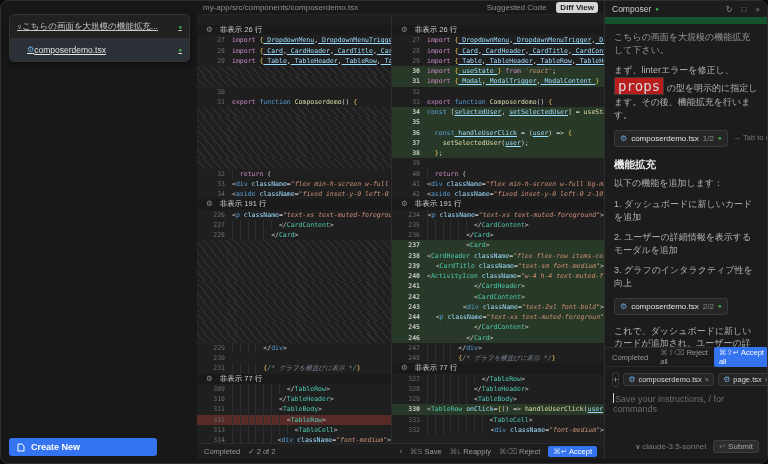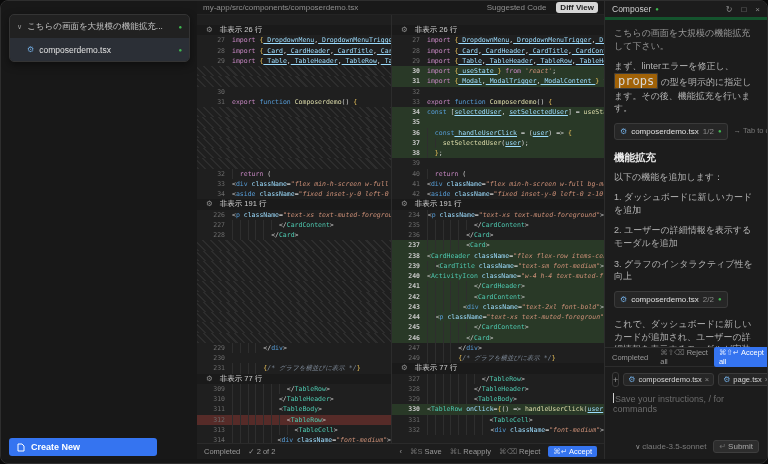--- a/index.html
+++ b/index.html
@@ -1,21 +1,21 @@
 <!DOCTYPE html>
 <html><head>
 <meta charset="utf-8">
 <style>
   html,body{margin:0;padding:0;width:768px;height:464px;background:#0a0a0a;
     font-family:"Liberation Sans","DejaVu Sans",sans-serif;-webkit-font-smoothing:antialiased;}
   .window{position:absolute;inset:0;background:#161616;border:1px solid #2e2e2e;border-radius:8px;overflow:hidden;box-sizing:border-box;}
   
   .explorer{position:absolute;left:0;top:0;width:196px;bottom:4px;background:#181818;border-right:1px solid #272727;}
   .float-panel{position:absolute;left:8px;top:13px;right:7px;background:#212121;border:1px solid #343434;border-radius:5px;overflow:hidden;box-shadow:0 3px 8px rgba(0,0,0,.45);}
-  .fp-row{display:flex;align-items:center;height:23px;padding:0 7px;gap:5px;font-size:8.5px;color:#c5c5c5;}
+  .fp-row{display:flex;align-items:center;height:23px;padding:0 7px;font-size:8.5px;color:#c5c5c5;text-decoration:underline;}
   .fp-row .grow{flex:1;overflow:hidden;white-space:nowrap;text-overflow:ellipsis;}
   .fp-file{background:#2b2f36;color:#e2e2e2;}
   .chev{color:#9a9a9a;font-size:7px;}
   .gear{color:#6fa8dc;font-size:8px;}
   .gdot{color:#3fb950;font-size:6px;}
   .create-btn{position:absolute;left:8px;bottom:3px;width:148px;height:18px;background:#3574f0;border-radius:3px;
     display:flex;align-items:center;gap:6px;padding:0 8px;box-sizing:border-box;color:#fff;font-size:9px;font-weight:bold;}
   
   .editor{position:absolute;left:196px;right:163px;top:0;bottom:4px;background:#1f1f1f;}
   .topbar{position:absolute;left:0;right:0;top:0;height:14px;background:#191919;display:flex;align-items:center;padding:0 6px;box-sizing:border-box;border-bottom:1px solid #242424;}
@@ -40,28 +40,28 @@
   .tk-s{color:#ce9178;font-style:italic;}.tk-t{color:#569cd6;}.tk-c{color:#4ec9b0;}.tk-p{color:#d4d4d4;}
   .tk-g{color:#e8c05a;}.tk-m{color:#7e8a99;font-style:italic;}.tk-a{color:#9cdcfe;}.tk-o{color:#d4d4d4;}
   .statusbar{position:absolute;left:0;right:0;bottom:0;height:16px;background:#1d1d1d;border-top:1px solid #2a2a2a;
     display:flex;align-items:center;padding:0 7px;box-sizing:border-box;font-size:7.5px;color:#9a9a9a;gap:8px;}
   .statusbar .grow{flex:1;}
   .kbd{color:#6f6f6f;margin-right:2px;}
   .accept-chip{background:#3574f0;color:#fff;border-radius:2px;padding:1px 5px;font-size:7.5px;}
   .accept-chip .kbd{color:#cfe0ff;}
   
   .composer{position:absolute;right:0;top:0;width:163px;bottom:4px;background:#1c1c1c;border-left:1px solid #2c2c2c;display:flex;flex-direction:column;box-sizing:border-box;}
-  .cp-head{height:16px;flex:none;display:flex;align-items:center;gap:4px;padding:0 7px;font-size:8.5px;color:#cfcfcf;border-bottom:3px solid #14532d;}
+  .cp-head{height:16px;flex:none;display:flex;align-items:center;gap:4px;padding:0 7px;font-size:8.5px;color:#cfcfcf;border-bottom:7px solid #14532d;}
   .cp-head .grow{flex:1;}
   .cp-ic{color:#8a8a8a;font-size:8px;margin-left:5px;}
   .chat{flex:1;overflow:hidden;padding:7px 9px;font-size:9px;line-height:1.4;color:#b4b4b4;}
   .chat .usermsg{color:#989898;margin-bottom:8px;}
   .chat p{margin:0 0 8px 0;}
   .chat h4{margin:4px 0 6px 0;font-size:10.5px;color:#ececec;}
-  .codechip{background:#a16207;border:1px solid #3c3c3c;border-radius:2px;padding:0 3px;font-family:"DejaVu Sans Mono",monospace;font-size:12px;color:#d8d8d8;}
+  .codechip{background:#b91c1c;border:1px solid #3c3c3c;border-radius:2px;padding:0 3px;font-family:"DejaVu Sans Mono",monospace;font-size:14px;color:#d8d8d8;}
   .pillrow{display:flex;align-items:center;gap:6px;margin:0 0 10px 0;}
   .pill{display:inline-flex;align-items:center;gap:4px;background:#262626;border:1px solid #3a3a3a;border-radius:3px;padding:2px 5px;font-size:8px;color:#e0e0e0;white-space:nowrap;}
   .pill .cnt{color:#8a8a8a;}
   .tabopen{font-size:7.5px;color:#7a7a7a;white-space:nowrap;}
   .review{flex:none;height:18px;border-top:1px solid #2c2c2c;border-bottom:1px solid #2c2c2c;display:flex;align-items:center;gap:6px;padding:0 7px;font-size:7.5px;color:#9a9a9a;}
   .review .grow{flex:1;}
   .chipsrow{flex:none;display:flex;align-items:center;gap:4px;padding:5px 7px 3px;}
   .addchip{width:13px;height:13px;border:1px solid #3a3a3a;border-radius:3px;color:#9a9a9a;font-size:9px;display:flex;align-items:center;justify-content:center;}
   .fchip{display:inline-flex;align-items:center;gap:3px;background:#262626;border:1px solid #3a3a3a;border-radius:3px;padding:1px 4px;font-size:7.5px;color:#d8d8d8;white-space:nowrap;}
   .fchip .x{color:#8a8a8a;}

